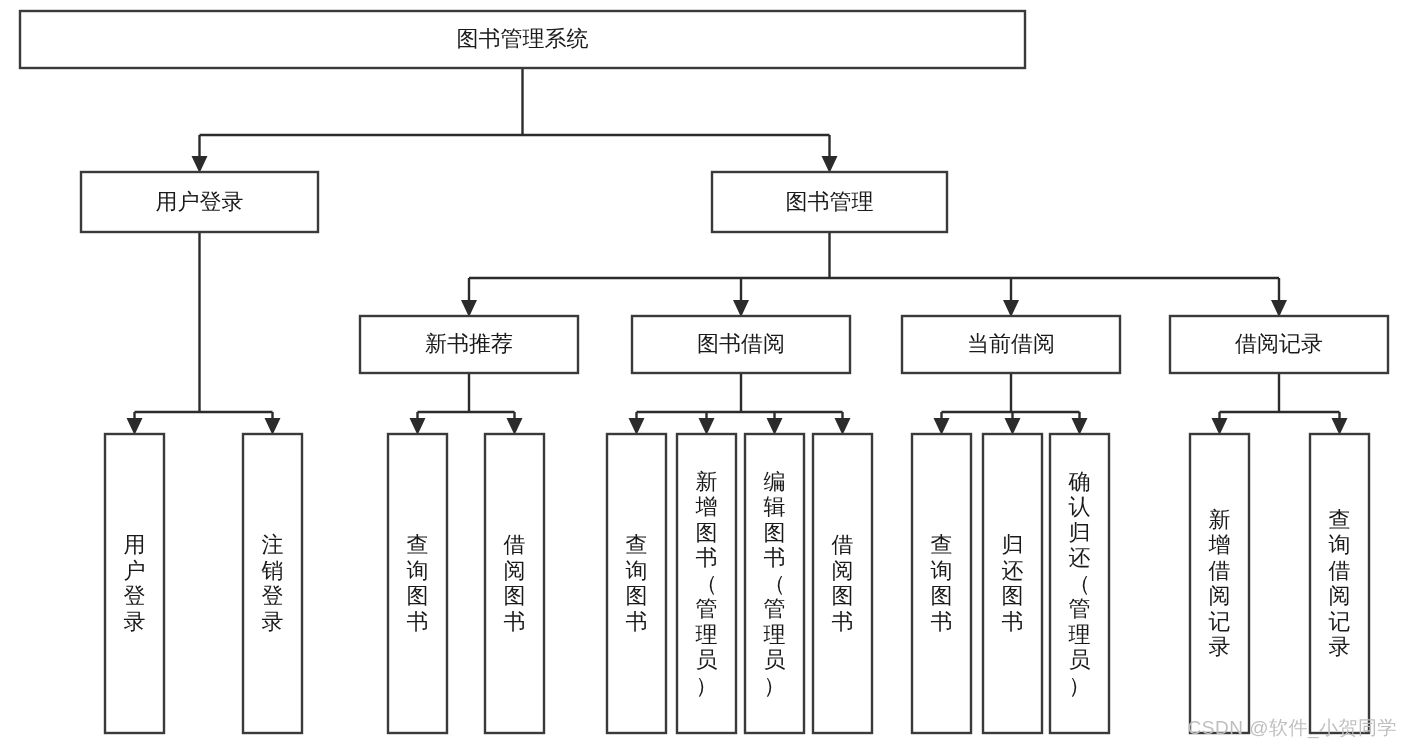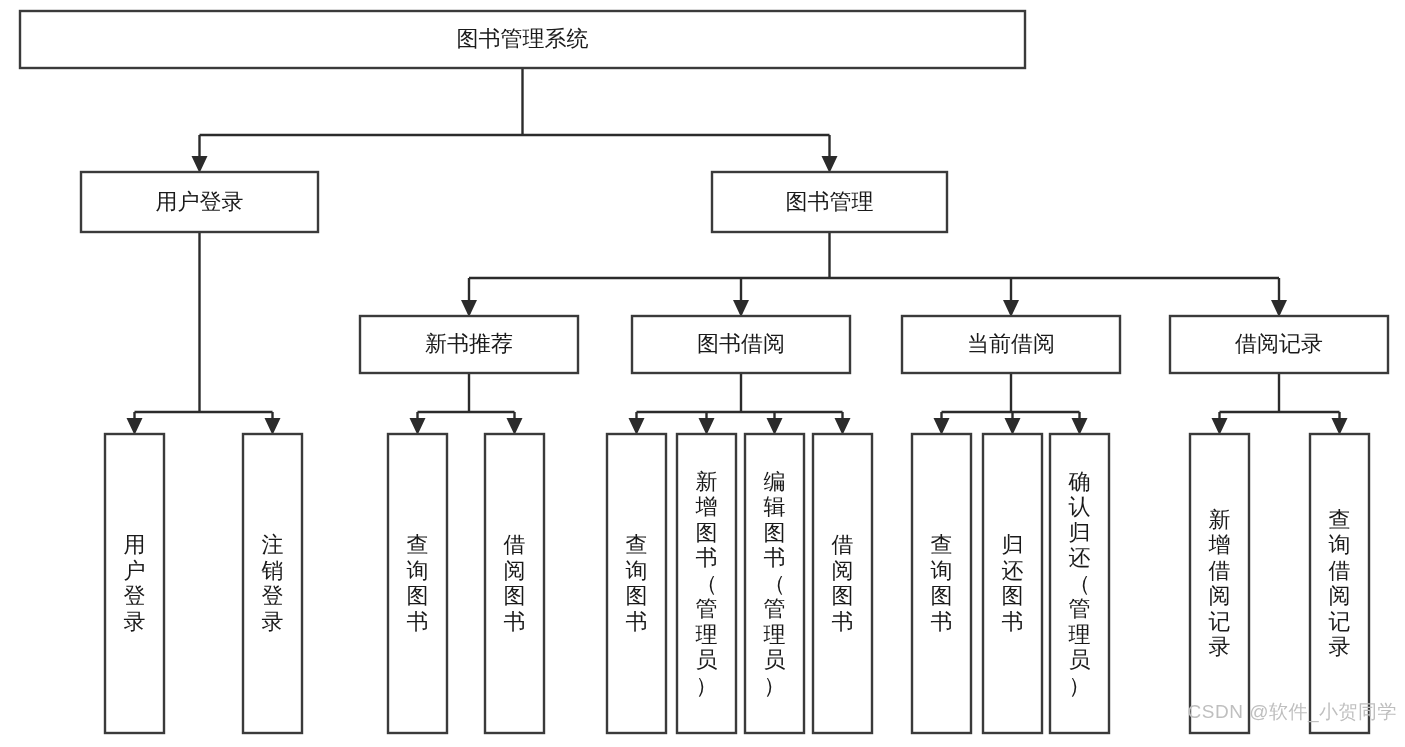--- a/index.html
+++ b/index.html
@@ -45,21 +45,21 @@
     fill: none;
     stroke-linecap: butt;
   }
   .arrow-head {
     fill: #2b2b2b;
     stroke: none;
   }
   .watermark {
     position: absolute;
     right: 8px;
-    bottom: 22px;
+    bottom: 6px;
     font-family: "Liberation Sans", "DejaVu Sans", sans-serif;
     font-size: 19px;
     color: #bfbfbf;
     white-space: nowrap;
     letter-spacing: 0.5px;
     pointer-events: none;
   }
 </style>
 </head>
 <body>

